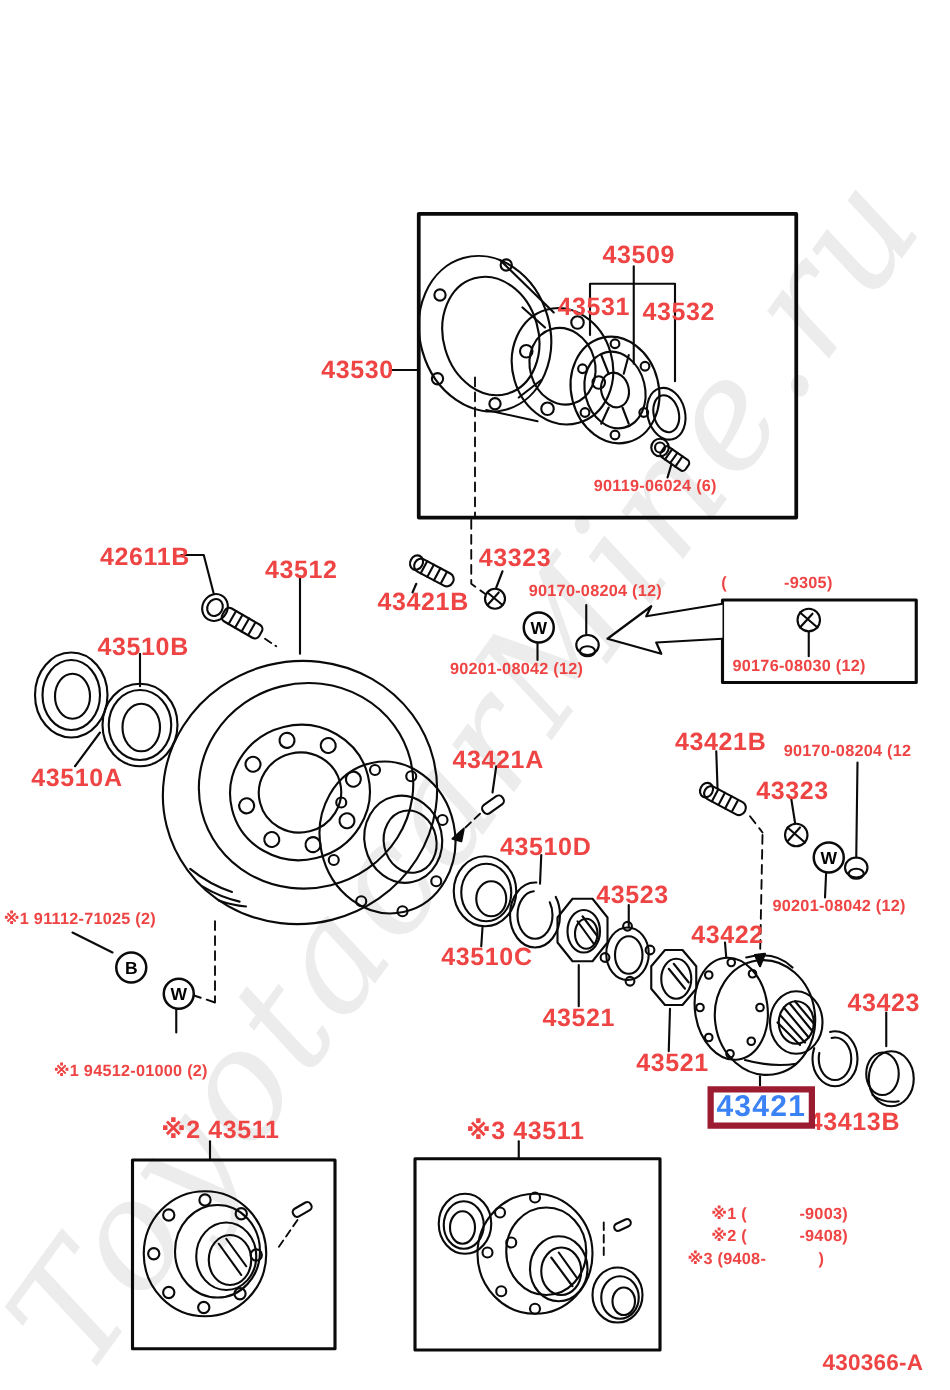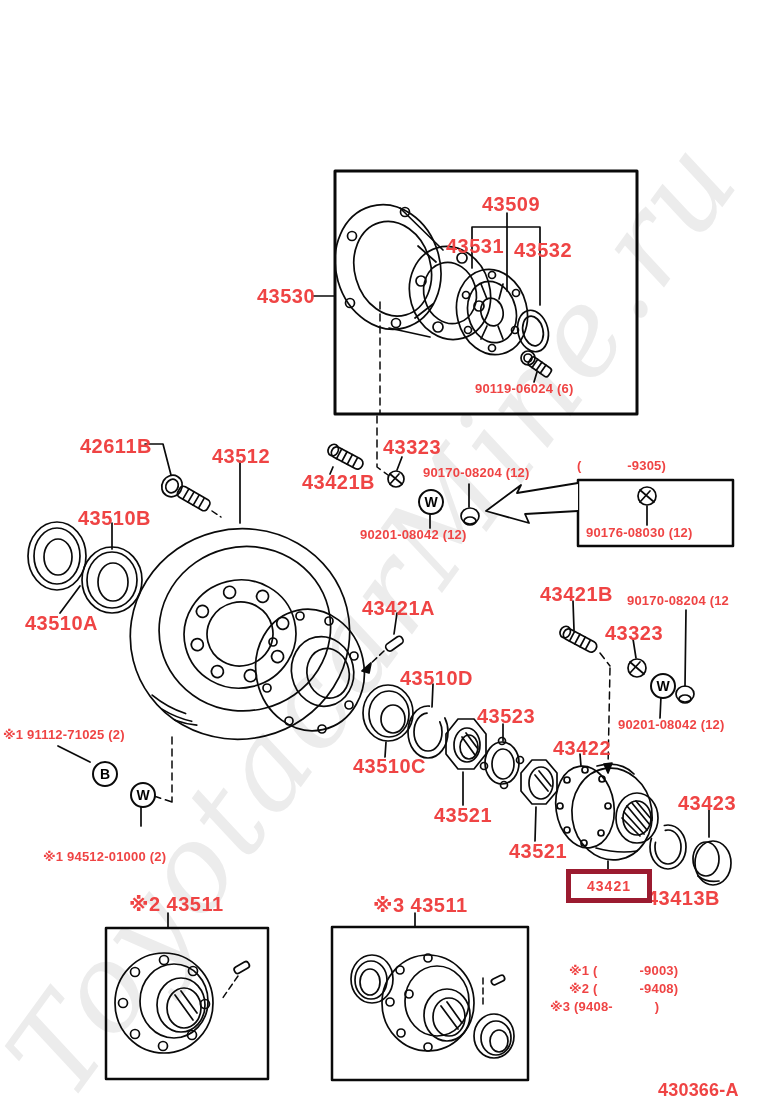--- a/index.html
+++ b/index.html
@@ -10,21 +10,21 @@
              color:#ececec;white-space:nowrap;z-index:0;user-select:none;}
   #art{position:absolute;left:0;top:0;z-index:1;}
   .lbl{position:absolute;z-index:2;color:#ef4444;font-weight:700;white-space:pre;line-height:1.05;}
   .s{font-size:20px;letter-spacing:0.5px;}
   .m{font-size:13px;letter-spacing:0.2px;}
   .sym{position:absolute;z-index:2;width:22px;height:22px;border:2px solid #0a0a0a;border-radius:50%;
        background:#fff;color:#000;font-weight:700;font-size:14px;display:flex;align-items:center;
        justify-content:center;}
   #hl-box{position:absolute;left:566px;top:869px;width:76px;height:24px;border:5px solid #9b1b30;
           background:#fff;z-index:3;display:flex;align-items:center;justify-content:center;
-          color:#ef4444;font-weight:700;font-size:14px;letter-spacing:1px;}
+          color:#3b82f6;font-weight:700;font-size:24px;letter-spacing:1px;}
   svg *{vector-effect:none;}
 </style>
 </head>
 <body>
 
 <div id="stage">
 
   <div id="watermark">ToyotacarMine.ru</div>
 
   <svg id="art" width="760" height="1112" viewBox="0 0 760 1112" fill="none" stroke="#0a0a0a" stroke-width="1.7" stroke-linecap="round" stroke-linejoin="round">

